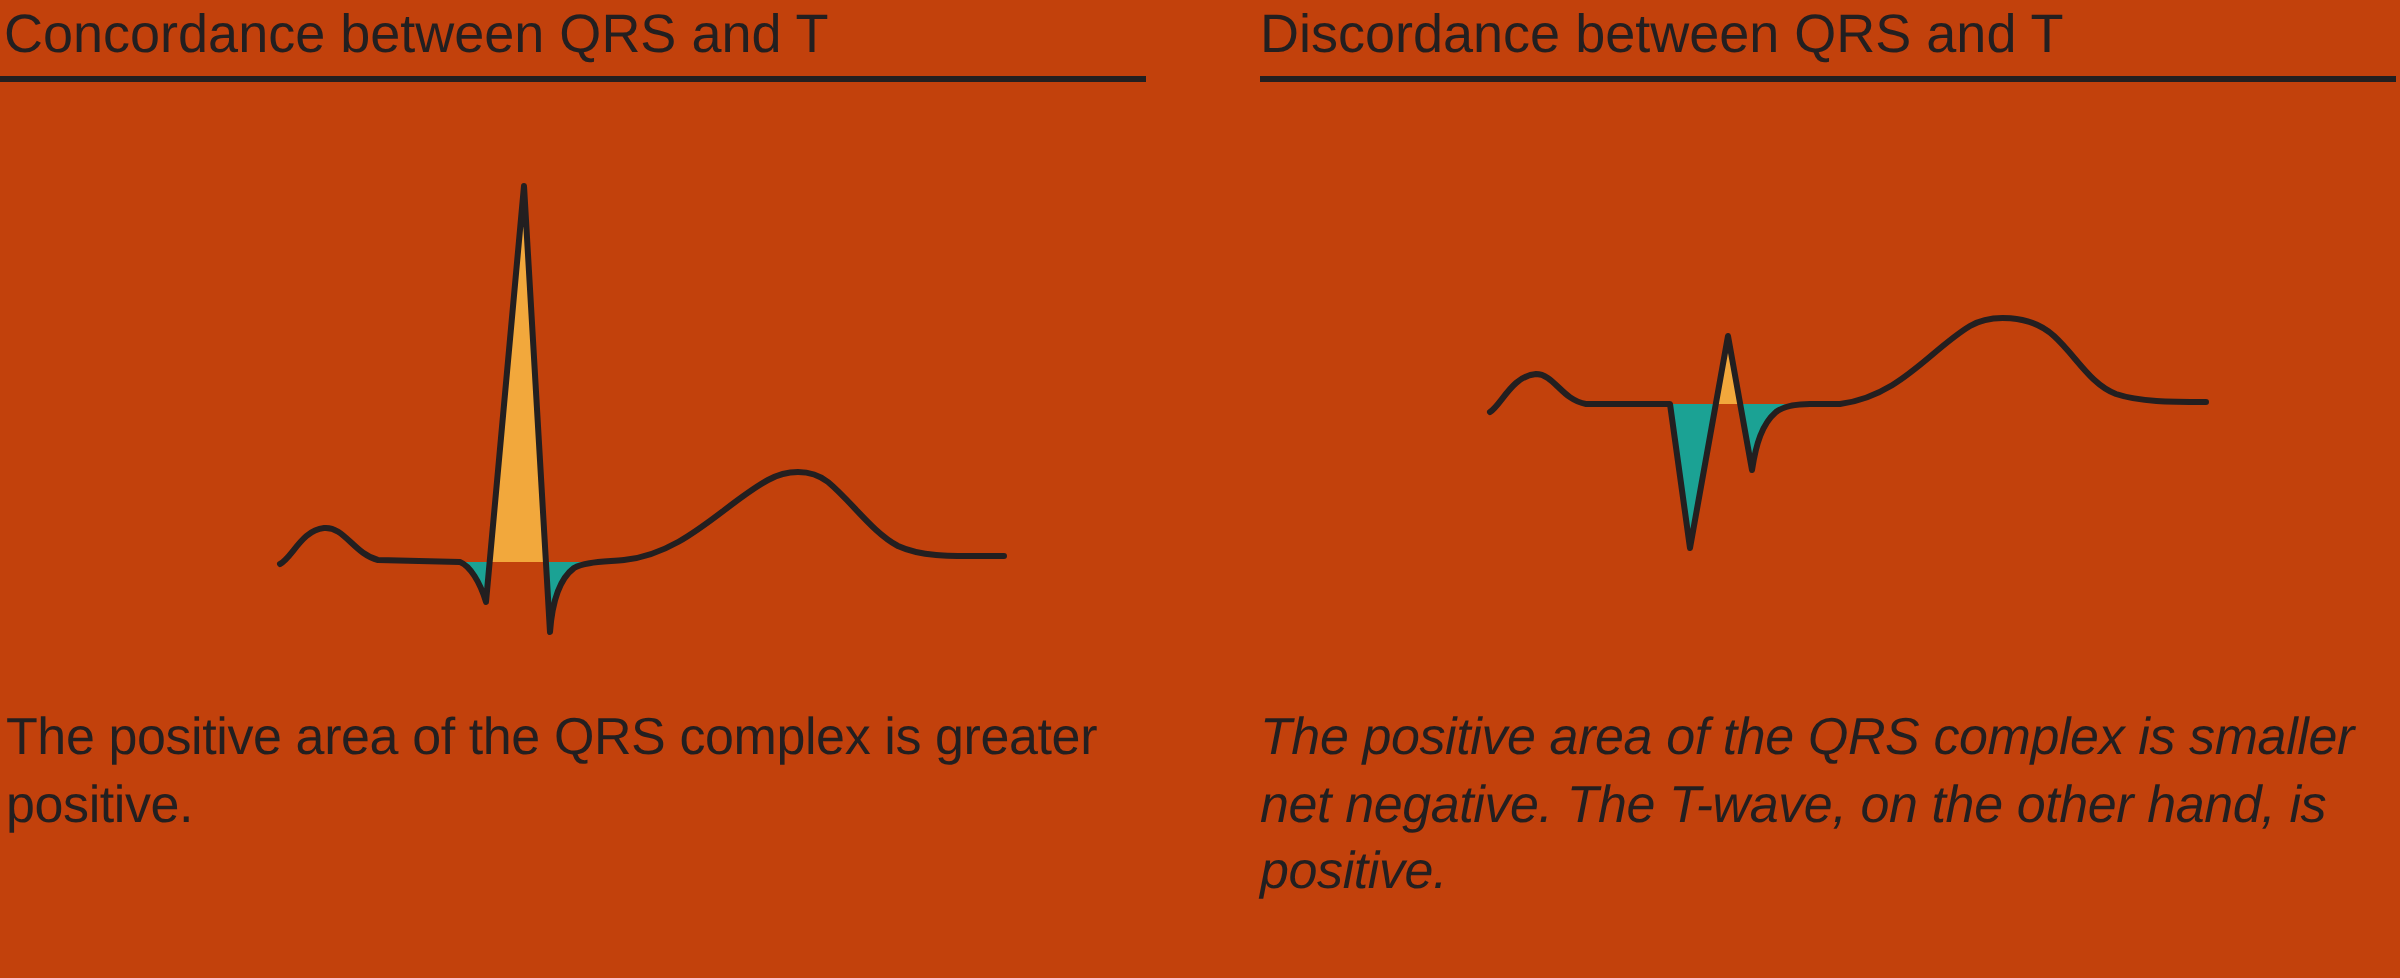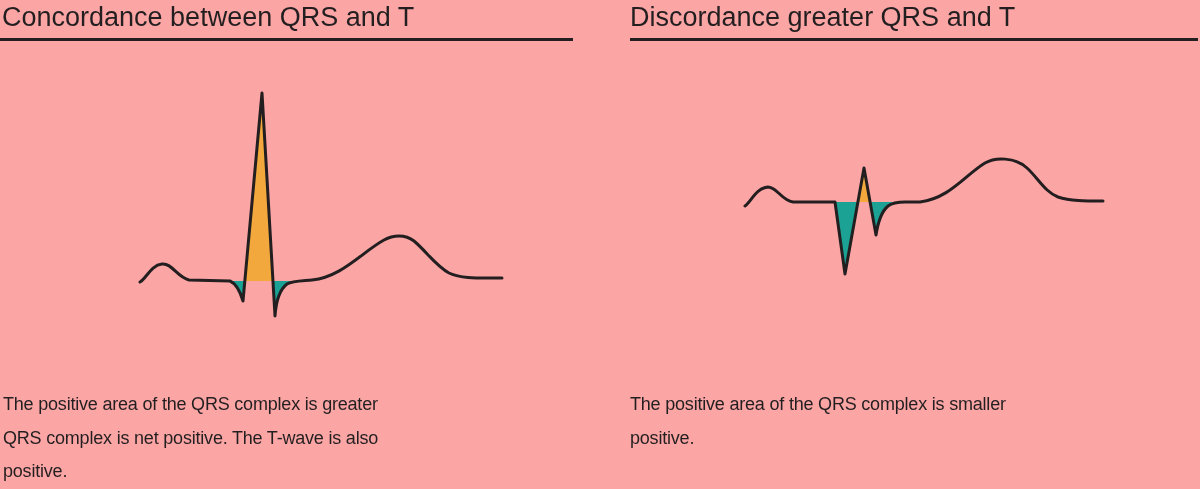--- a/index.html
+++ b/index.html
@@ -1,21 +1,21 @@
 <!DOCTYPE html>
 <html style="--ink: #231f20; --positive-fill: #f2a83c; --negative-fill: #1ba294;"><head>
 <meta charset="utf-8">
 <style>
   * { margin: 0; padding: 0; box-sizing: border-box; }
   html, body { background: #ffffff; }
   .stage {
     position: relative;
     width: 1200px;
     height: 489px;
-    background: #fca5a5;
+    background: #c2410c;
     overflow: hidden;
     font-family: "Liberation Sans", "DejaVu Sans", sans-serif;
     color: var(--ink, #231f20);
   }
   .panel { position: absolute; top: 0; height: 489px; }
   .panel-left  { left: 0;     width: 573px; }
   .panel-right { left: 630px; width: 568px; }
   .panel-title {
     position: absolute;
     top: 1px;
@@ -46,27 +46,26 @@
     fill: none;
     stroke: var(--ink, #231f20);
     stroke-width: 3;
     stroke-linecap: round;
     stroke-linejoin: round;
   }
   .body-text {
     position: absolute;
     top: 352px;
     left: 3px;
-    font-size: 18px;
+    font-size: 26px;
     line-height: 33.5px;
     letter-spacing: -0.2px;
     color: var(--ink, #231f20);
-    margin-top: 36px;
   }
-  .panel-right .body-text { left: 0; }
+  .panel-right .body-text { left: 0; font-style: italic; }
   .body-line { white-space: nowrap; }
 </style>
 </head>
 <body>
 
 <div class="stage">
 
   <section class="panel panel-left">
     <h2 class="panel-title">Concordance between QRS and T</h2>
     <div class="rule"></div>
@@ -89,27 +88,26 @@
                C 276 302, 279 290, 287 284
                C 292 281, 301 281, 312 280
                C 342 277, 362 252, 384 240
                C 393 235, 405 234, 414 241
                C 426 251, 436 266, 449 273
                C 462 279, 478 278, 502 278"></path>
     </svg>
 
     <div class="body-text">
       <div class="body-line">The positive area of the QRS complex is greater</div>
-      <div class="body-line">QRS complex is net positive. The T-wave is also</div>
       <div class="body-line">positive.</div>
     </div>
   </section>
 
   <section class="panel panel-right">
-    <h2 class="panel-title">Discordance greater QRS and T</h2>
+    <h2 class="panel-title">Discordance between QRS and T</h2>
     <div class="rule"></div>
 
     <svg class="wave-svg" width="568" height="345" viewBox="0 0 568 345">
 
       <path d="M 205 202 L 215 274 L 228 202 Z" fill="#1ba294"></path>
 
       <path d="M 228 202 L 234 168 L 240 202 Z" fill="#f2a83c"></path>
 
       <path d="M 240 202 L 246 235 C 248 222, 251 212, 258 206 C 261 204, 265 202, 270 202 Z" fill="#1ba294"></path>
 
@@ -124,17 +122,18 @@
                C 262 203, 267 202, 275 202
                L 290 202
                C 320 198, 335 175, 355 163
                C 365 157, 385 157, 397 168
                C 408 178, 415 192, 428 197
                C 440 201, 455 201, 473 201"></path>
     </svg>
 
     <div class="body-text">
       <div class="body-line">The positive area of the QRS complex is smaller</div>
+      <div class="body-line">net negative. The T-wave, on the other hand, is</div>
       <div class="body-line">positive.</div>
     </div>
   </section>
 
 </div>
 
 </body></html>

